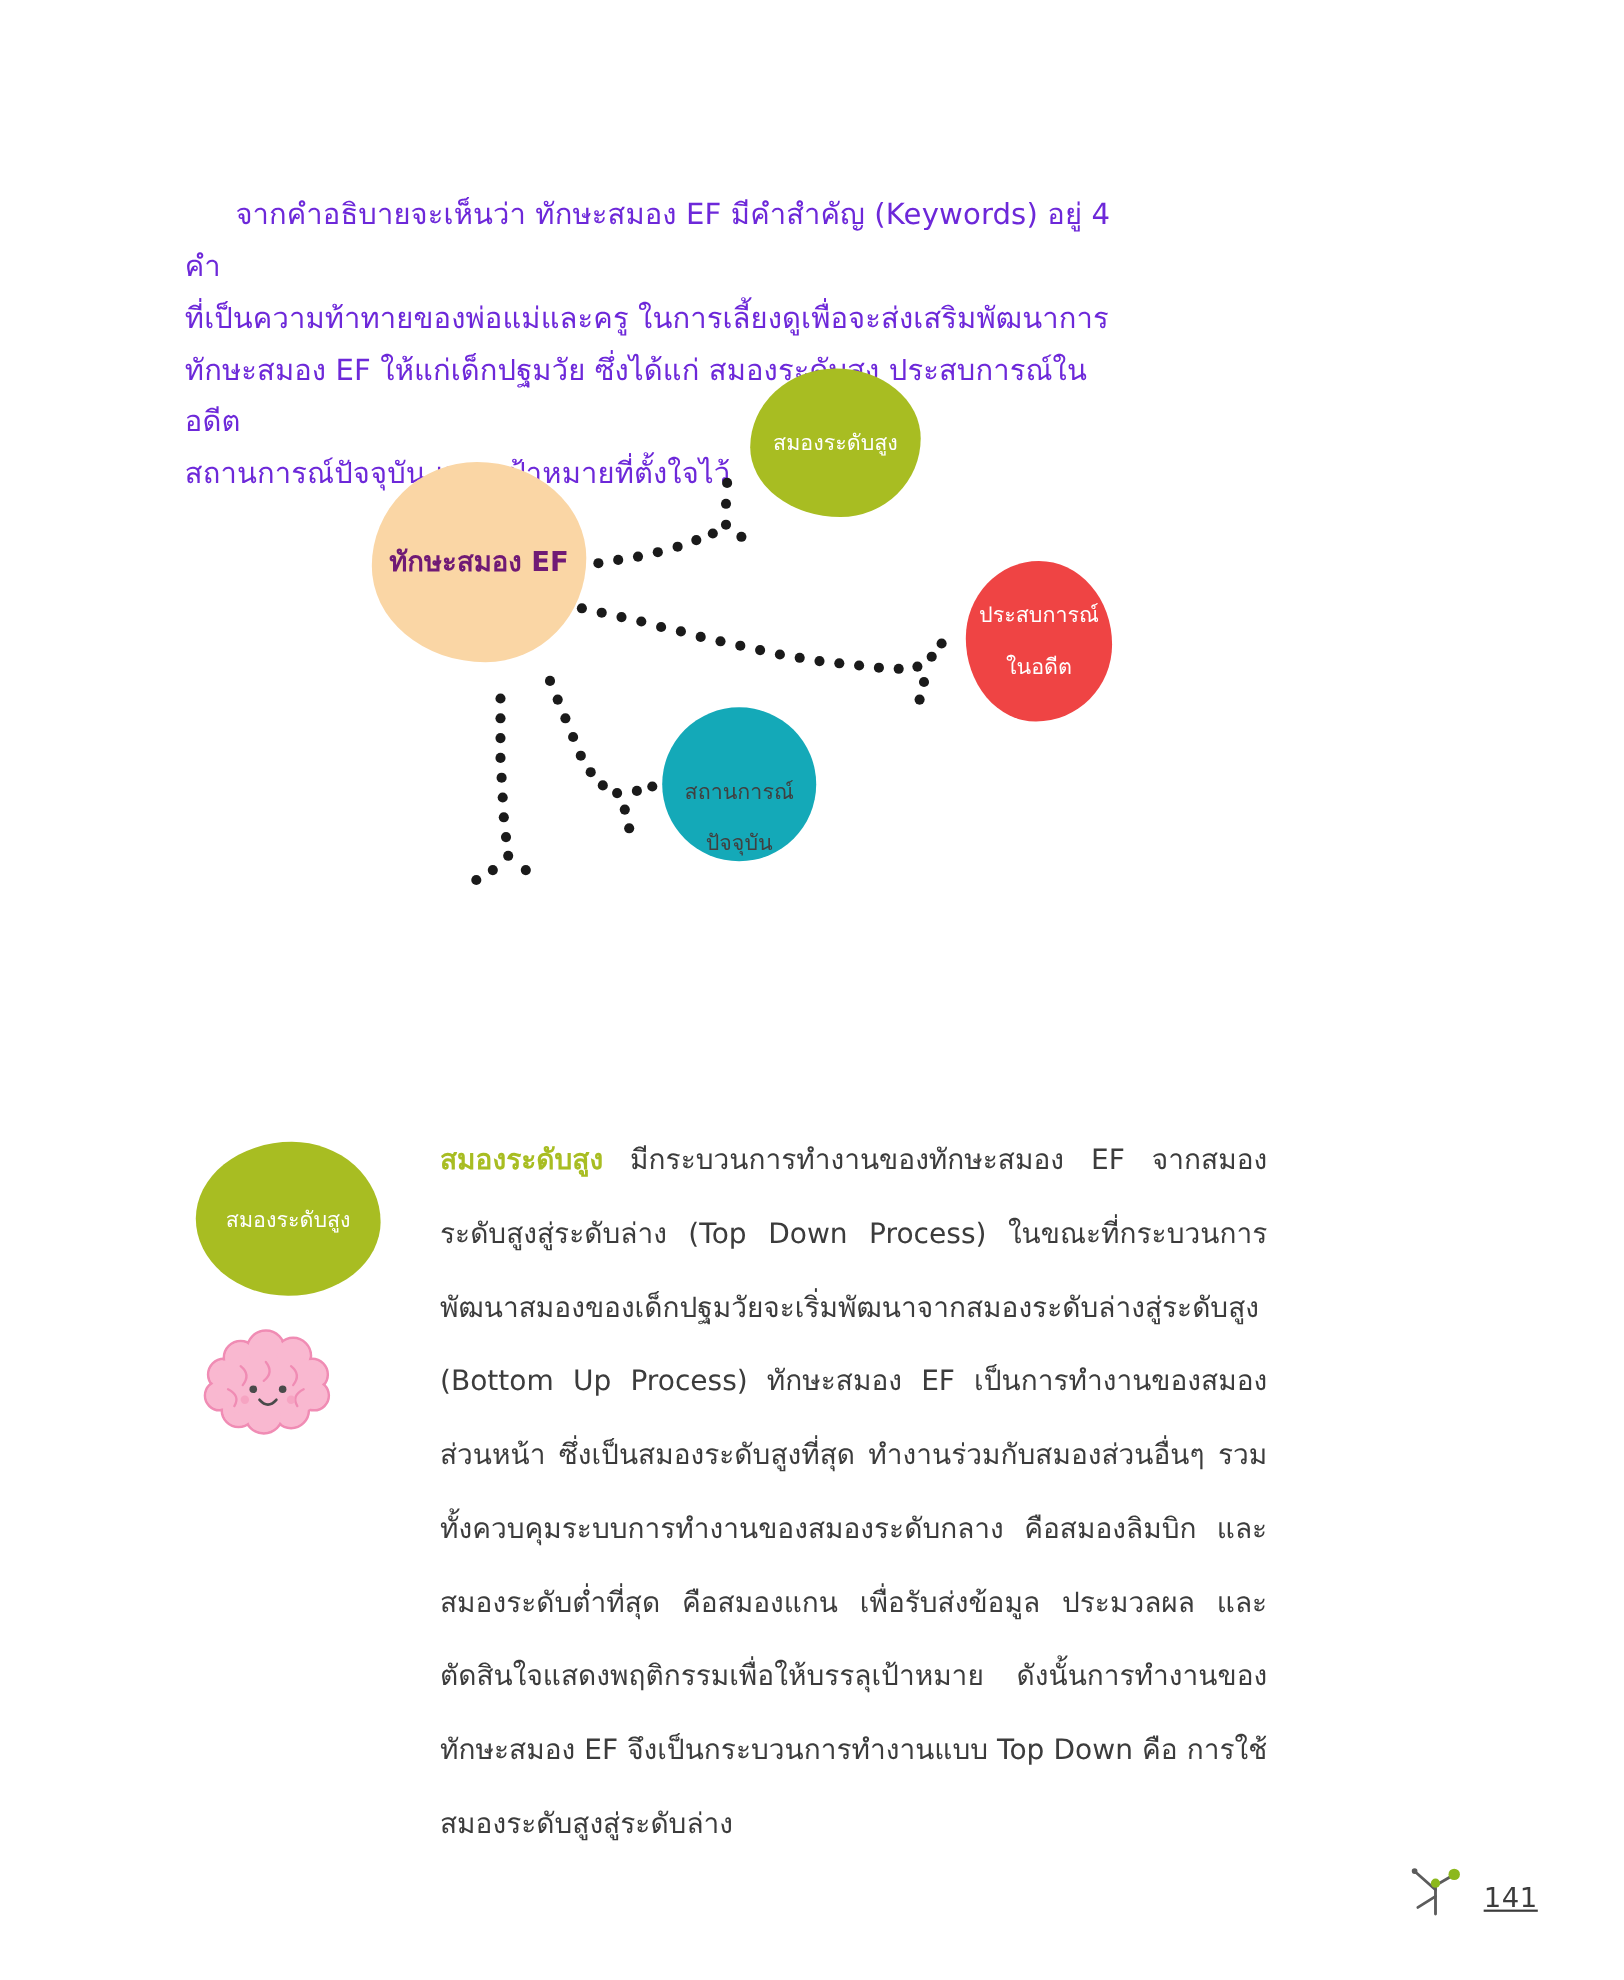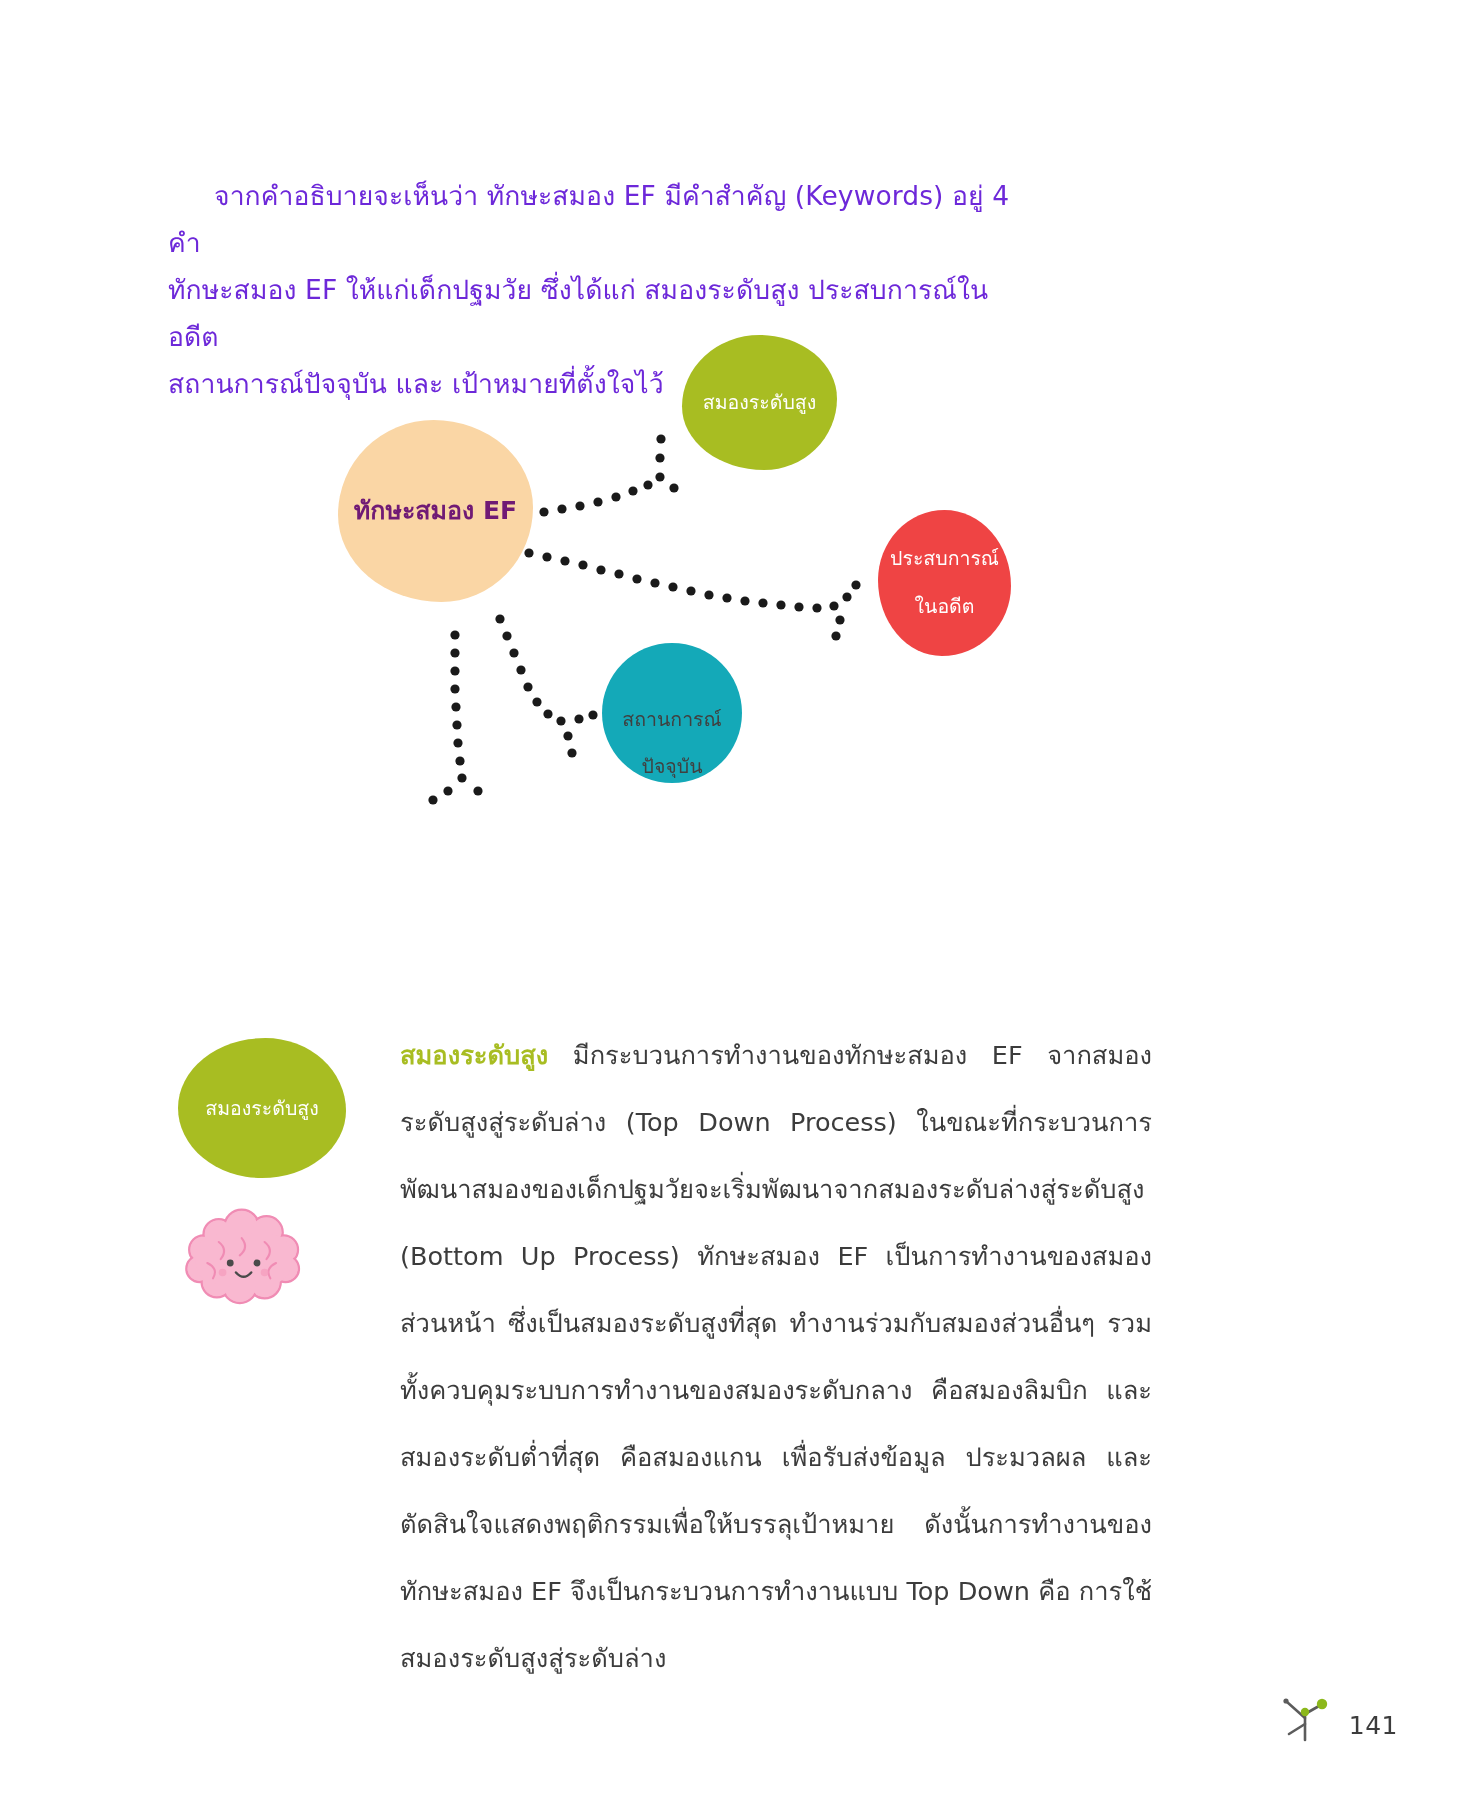--- a/index.html
+++ b/index.html
@@ -86,31 +86,32 @@
     left:400px;top:1022px;width:752px;
     font-size:25.5px;
     line-height:67px;
     color:#3c3c3c;
     text-align:justify;
     text-justify:inter-word;
   }
   .body-text .lead{color:#a8bd22;font-weight:bold;}
 
   
-  .footer{position:absolute;right:78px;bottom:58px;display:flex;align-items:flex-end;gap:12px;}
+  .footer{position:absolute;right:78px;bottom:58px;display:flex;align-items:flex-end;gap:12px;text-decoration:underline;}
   .footer .sprout{width:62px;height:48px;}
   .pagenum{font-size:25px;color:#3c3c3c;letter-spacing:.5px;padding-bottom:2px;}
 </style>
 </head>
 <body>
 
 <div class="page">
 
   <div class="intro">
     <p><span class="indent"></span><span>จากคำอธิบายจะเห็นว่า ทักษะสมอง EF มีคำสำคัญ (Keywords) อยู่ 4 คำ</span></p>
+    <p>ที่เป็นความท้าทายของพ่อแม่และครู ในการเลี้ยงดูเพื่อจะส่งเสริมพัฒนาการ</p>
     <p>ทักษะสมอง EF ให้แก่เด็กปฐมวัย ซึ่งได้แก่ สมองระดับสูง ประสบการณ์ในอดีต</p>
     <p>สถานการณ์ปัจจุบัน และ เป้าหมายที่ตั้งใจไว้</p>
   </div>
 
   <div class="mindmap">
 
     <svg width="760" height="600" viewBox="0 0 760 600">
       <g fill="#1a1a1a">
 
         <circle cx="196" cy="190" r="4.6"></circle>

